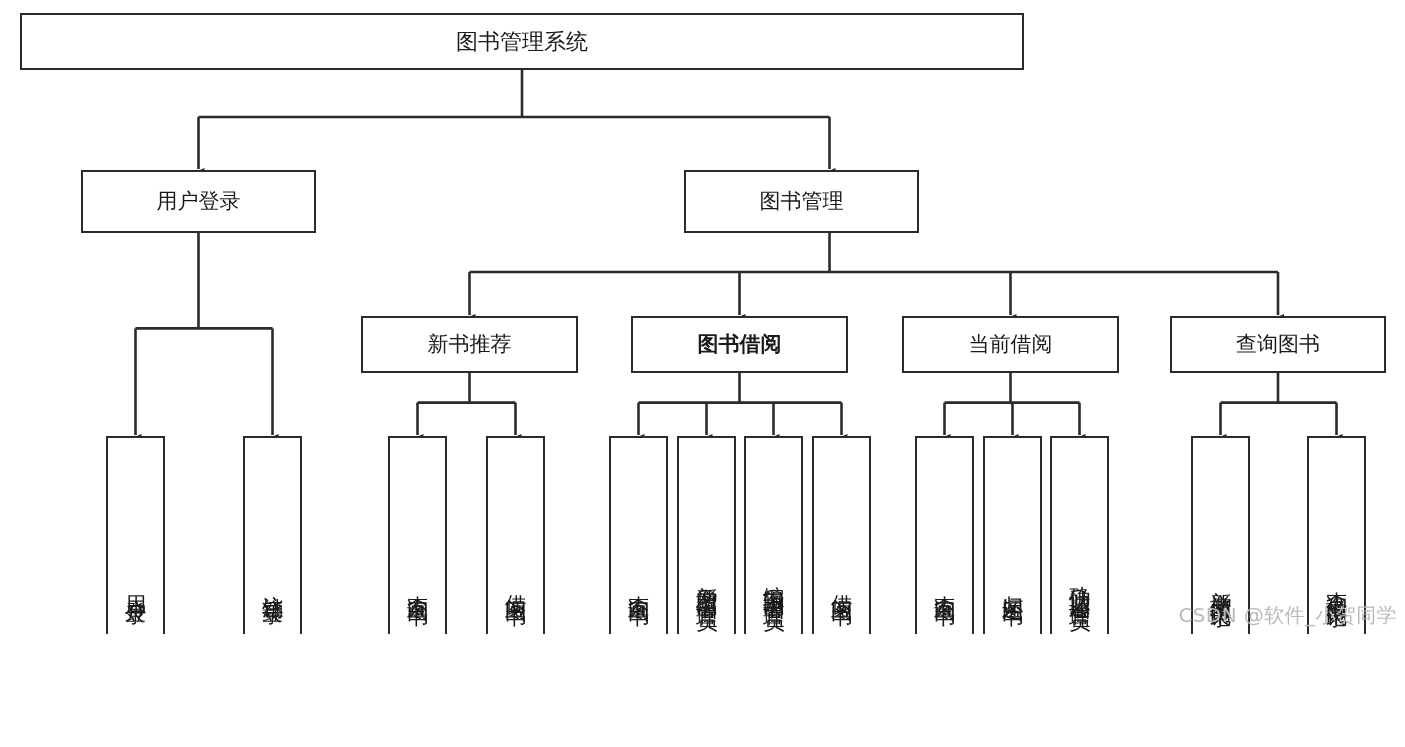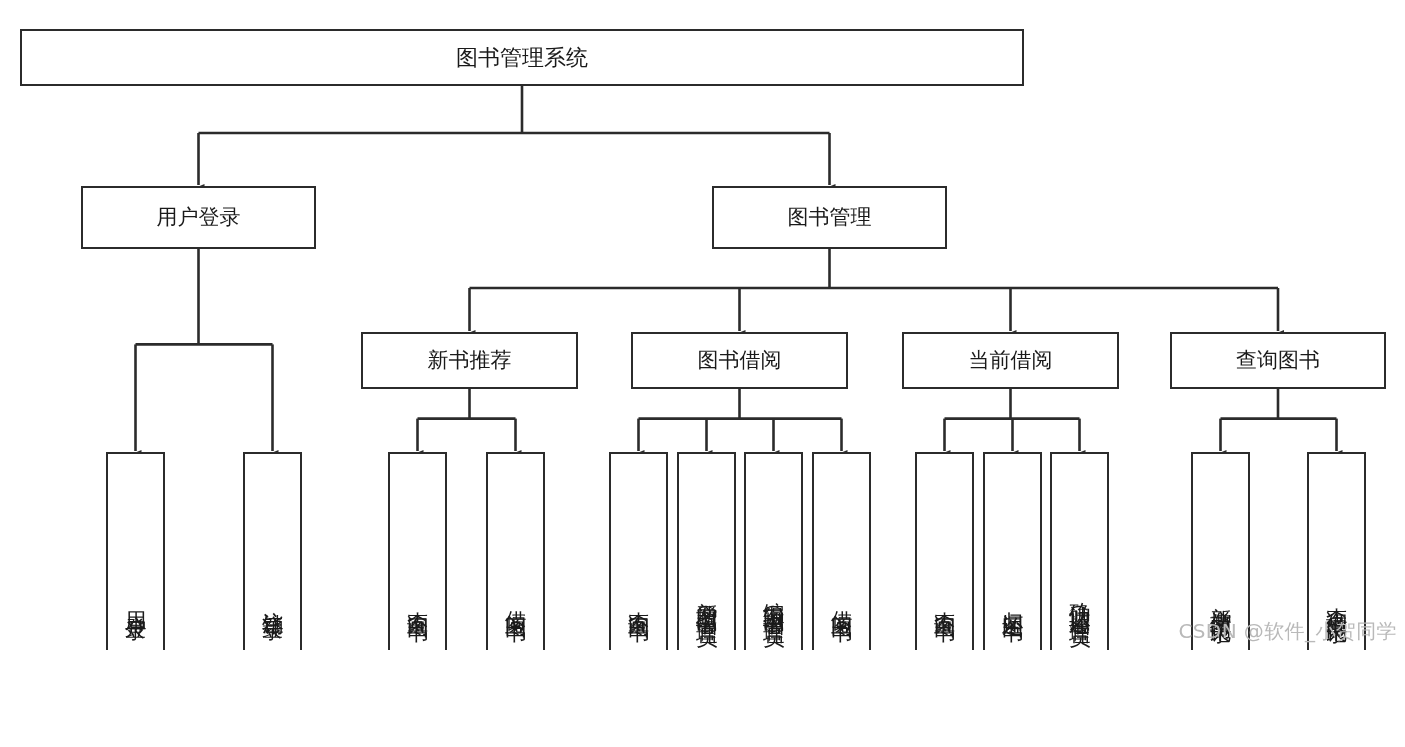--- a/index.html
+++ b/index.html
@@ -10,21 +10,20 @@
   body {
     font-family: "DejaVu Sans", "Liberation Sans", sans-serif;
     color: #1a1a1a;
   }
   #canvas {
     position: relative;
     width: 1405px;
     height: 634px;
     background: #ffffff;
     overflow: hidden;
-    margin-top: 16px;
   }
   svg.edges {
     position: absolute;
     left: 0;
     top: 0;
     width: 1405px;
     height: 747px;
     pointer-events: none;
   }
   .node {
@@ -118,27 +117,27 @@
       </g>
   </svg>
 
   <div id="node-layer">
       <div class="node horiz root" style="left: 20px; top: 13px; width: 1004px; height: 57px;">
         <span class="lbl">图书管理系统</span>
       </div>
       <div class="node horiz" style="left: 81px; top: 170px; width: 235px; height: 63px;">
         <span class="lbl">用户登录</span>
       </div>
-      <div class="node horiz" style="left: 712px; top: 170px; width: 235px; height: 63px;">
+      <div class="node horiz" style="left: 684px; top: 170px; width: 235px; height: 63px;">
         <span class="lbl">图书管理</span>
       </div>
       <div class="node horiz" style="left: 361px; top: 316px; width: 217px; height: 57px;">
         <span class="lbl">新书推荐</span>
       </div>
-      <div class="node horiz" style="left: 631px; top: 316px; width: 217px; height: 57px;">
+      <div class="node horiz" style="left: 631px; top: 316px; width: 217px; height: 57px; font-weight: bold;">
         <span class="lbl">图书借阅</span>
       </div>
       <div class="node horiz" style="left: 902px; top: 316px; width: 217px; height: 57px;">
         <span class="lbl">当前借阅</span>
       </div>
       <div class="node horiz" style="left: 1170px; top: 316px; width: 216px; height: 57px;">
         <span class="lbl">查询图书</span>
       </div>
       <div class="node vert" style="left: 106px; top: 436px; width: 59px; height: 297px;">
         <span class="lbl">用户登录</span>

